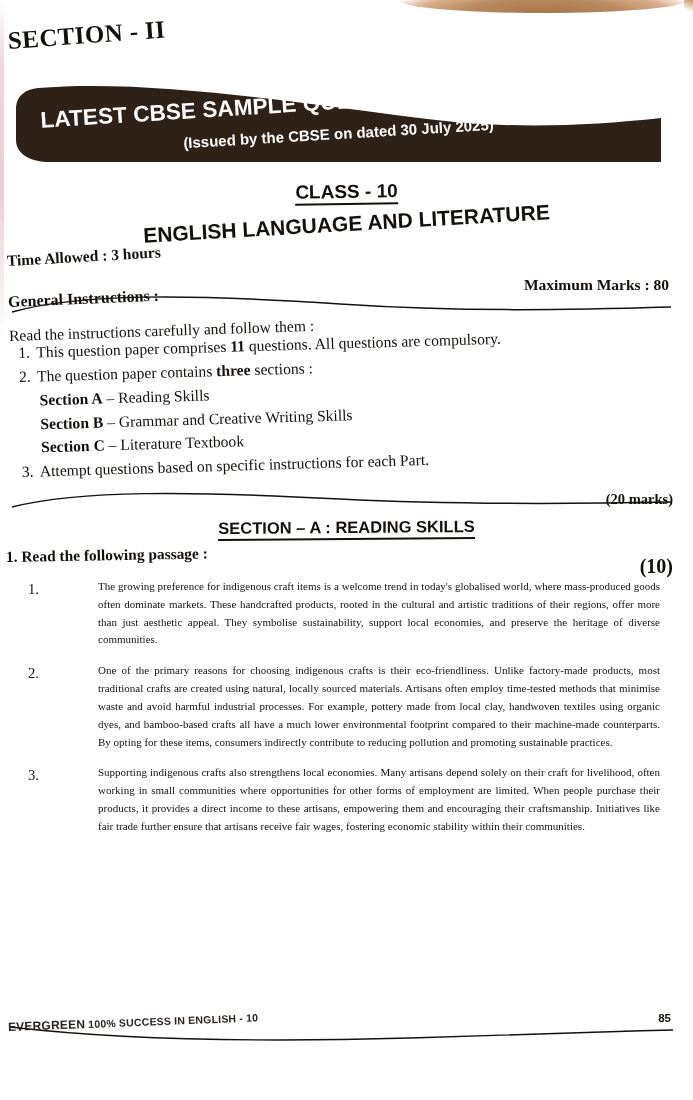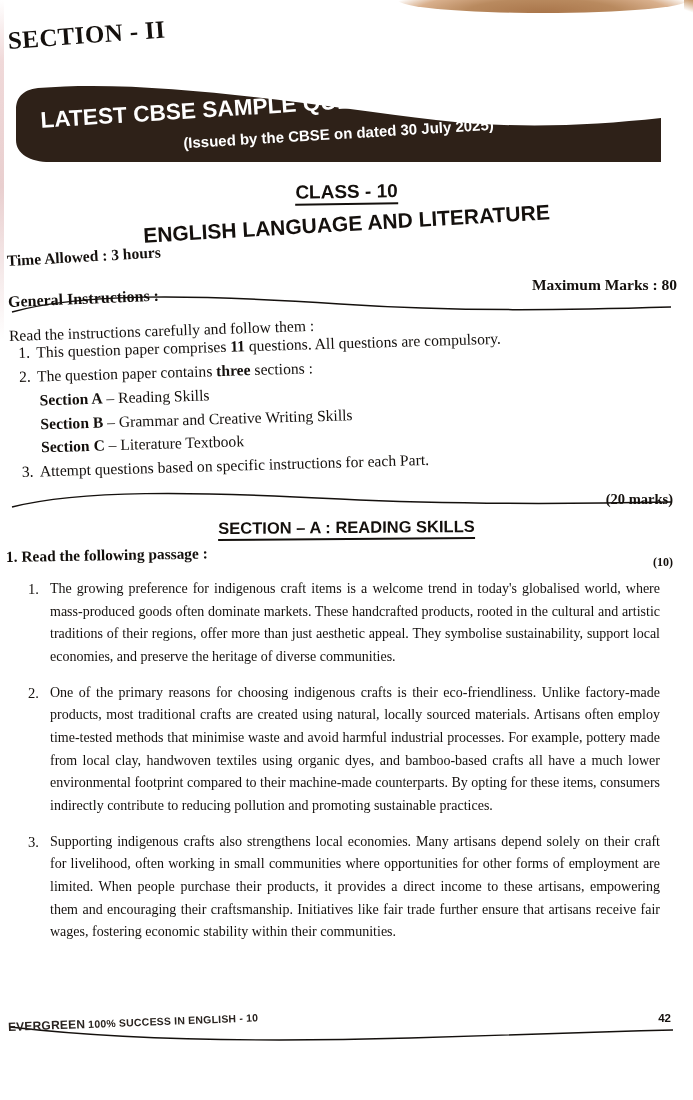--- a/index.html
+++ b/index.html
@@ -123,21 +123,21 @@
     top: 252px;
     left: 7px;
     font-size: 15.5px;
     font-weight: 700;
     transform: rotate(-3.2deg);
     transform-origin: left center;
   }
   .max-marks {
     position: absolute;
     top: 276px;
-    right: 16px;
+    right: 24px;
     font-size: 15.5px;
     font-weight: 700;
   }
   .gen-instr {
     position: absolute;
     top: 293px;
     left: 8px;
     font-size: 16px;
     font-weight: 700;
     transform: rotate(-2.4deg);
@@ -213,21 +213,21 @@
     left: 6px;
     font-size: 15.4px;
     font-weight: 700;
     transform: rotate(-1deg);
     transform-origin: left center;
   }
   .q1-marks {
     position: absolute;
     top: 555px;
     right: 20px;
-    font-size: 12px;
+    font-size: 20px;
     font-weight: 700;
   }
 
   
   .passage {
     position: absolute;
     top: 578px;
     left: 28px;
     width: 632px;
   }
@@ -236,24 +236,25 @@
     margin-bottom: 13px;
   }
   .para-num {
     width: 22px;
     flex: none;
     font-size: 14.6px;
     line-height: 1.62;
   }
   .para-body {
     flex: 1;
-    font-size: 14px;
+    font-size: 11px;
     line-height: 1.62;
     text-align: justify;
     text-justify: inter-word;
+    margin-left: 48px;
   }
 
   
   .footer-left {
     position: absolute;
     bottom: 66px;
     left: 8px;
     font-family: "Liberation Sans", sans-serif;
     font-size: 10.5px;
     font-weight: 700;
@@ -361,15 +362,15 @@
     </div>
   </div>
 
   <div class="wave-rule wave-foot">
     <svg width="663" height="22" viewBox="0 0 663 22" xmlns="http://www.w3.org/2000/svg">
       <path d="M0,5 C120,19 260,20 400,16 C500,13 580,10 663,8" fill="none" stroke="#14100d" stroke-width="1.4"></path>
     </svg>
   </div>
 
   <div class="footer-left"><span class="brand">EVERGREEN</span><span> 100% SUCCESS IN ENGLISH - 10</span></div>
-  <div class="footer-page">42</div>
+  <div class="footer-page">85</div>
 
 </div>
 
 </body></html>

